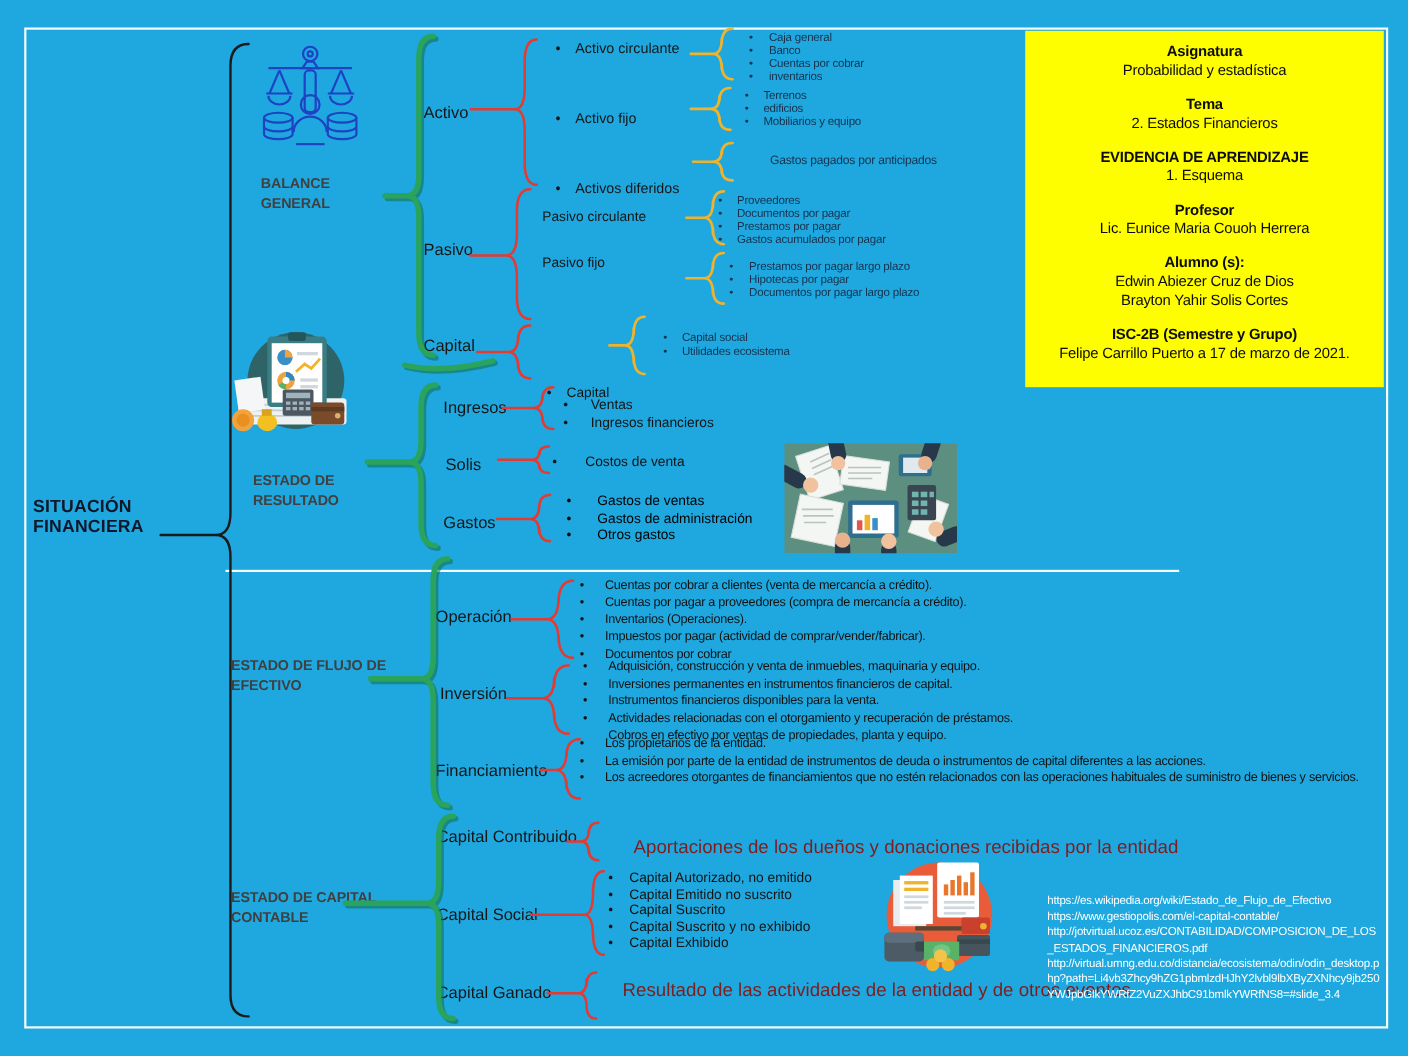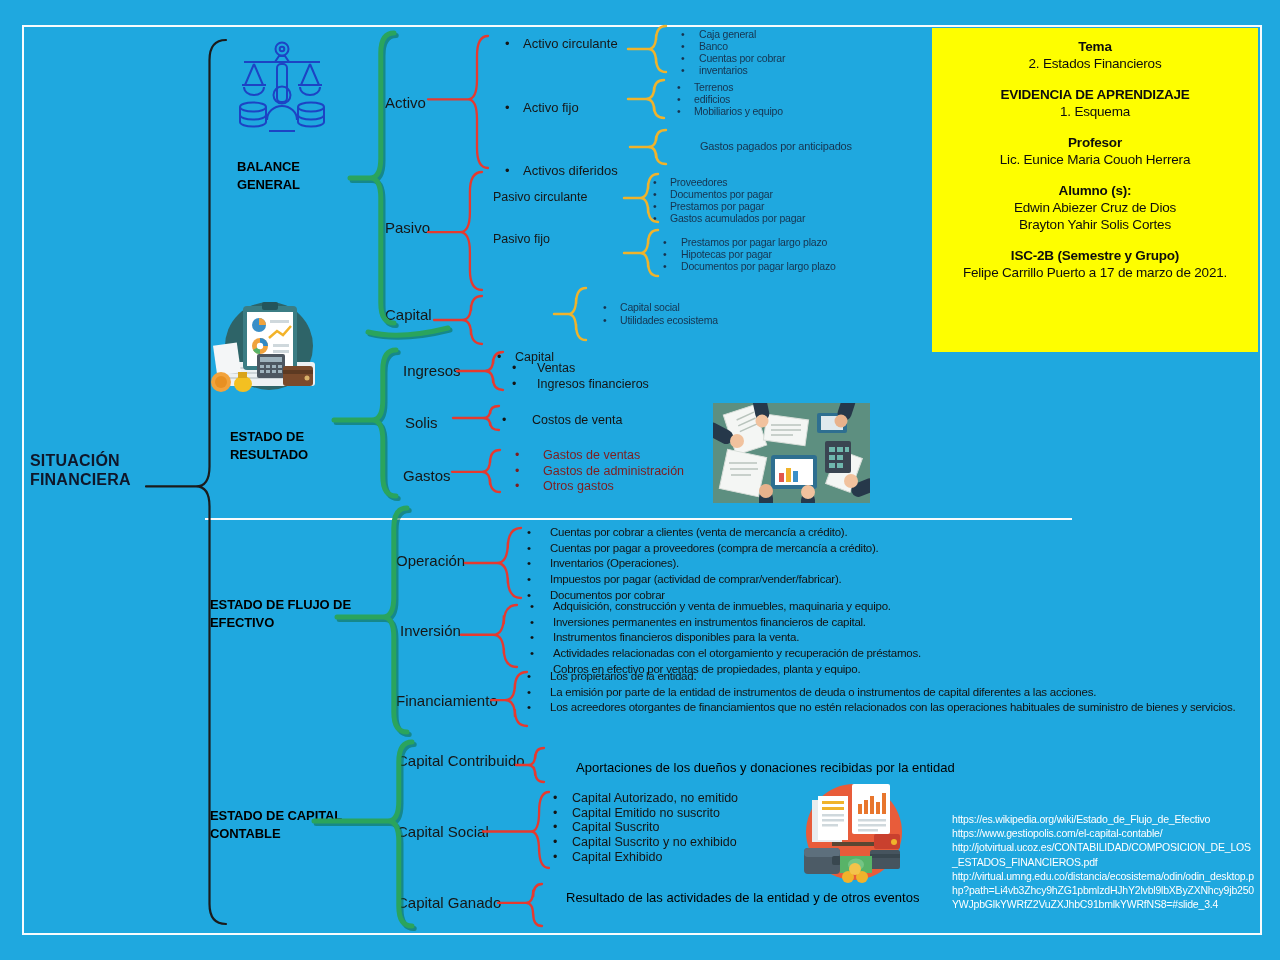--- a/index.html
+++ b/index.html
@@ -3,34 +3,34 @@
 <meta charset="utf-8">
 <style>
   html,body{margin:0;padding:0;background:#0f87b8;}
   .stage{position:relative;width:1280px;height:960px;background:#1fa8df;overflow:hidden;
          font-family:"Liberation Sans",sans-serif;color:#131313;}
   .abs{position:absolute;}
   .frame{left:22px;top:25px;width:1236px;height:906px;border:2px solid #f8fbfd;}
   .divider{left:205px;top:518px;width:867px;height:2px;background:#f8fbfd;}
   .title{left:30px;top:452px;width:170px;font-size:16px;font-weight:bold;color:#0f172a;
          white-space:pre-line;line-height:1.17;letter-spacing:.2px;}
-  .navlabel{font-size:13px;font-weight:bold;color:#000000;white-space:pre-line;
+  .navlabel{font-size:13px;font-weight:bold;color:#404040;white-space:pre-line;
             line-height:1.42;letter-spacing:-.1px;}
   .glabel{font-size:15px;color:#161616;white-space:nowrap;}
   .slabel{font-size:12.5px;color:#161616;white-space:nowrap;}
   .wb{position:relative;padding-left:18px;}
   .wb::before{content:"•";position:absolute;left:0;top:0;}
   .list .li{position:relative;padding-left:var(--ind,20px);}
   .list .li:not(.nb)::before{content:"•";position:absolute;left:0;}
   .tiny{font-size:10.5px;line-height:12px;color:#16334f;letter-spacing:-.2px;white-space:nowrap;}
   .mid{font-size:12.5px;line-height:16px;color:#141414;white-space:nowrap;}
-  .mid2{font-size:12.5px;line-height:15.5px;color:#7f1d1d;white-space:nowrap;}
+  .mid2{font-size:12.5px;line-height:15.5px;color:#000000;white-space:nowrap;}
   .flujo{font-size:11.5px;line-height:15.7px;color:#121212;letter-spacing:-.25px;}
   .cc{font-size:12.5px;line-height:14.7px;color:#141414;white-space:nowrap;}
-  .single{font-size:13px;color:#000000;white-space:nowrap;}
+  .single{font-size:17px;color:#7f1d1d;white-space:nowrap;}
   .ib{left:932px;top:28px;width:326px;height:324px;background:#fefe00;text-align:center;
       padding:10px 8px;box-sizing:border-box;color:#0d0d0d;font-size:13.5px;line-height:1.26;
       letter-spacing:-.2px;}
   .ib .sec{margin-bottom:14px;}
   .ib .h{font-weight:bold;}
   .ib .b{white-space:pre-line;}
   .links{left:952px;top:812px;width:302px;color:#ffffff;font-size:10.5px;line-height:1.35;
          word-break:break-all;letter-spacing:-.2px;}
   svg{display:block;}
 </style>
@@ -145,20 +145,24 @@
       <div class="li">Capital Emitido no suscrito</div>
       <div class="li">Capital Suscrito</div>
       <div class="li">Capital Suscrito y no exhibido</div>
       <div class="li">Capital Exhibido</div>
     </div>
   <div class="abs list single" style="left:546px;top:890px;">
       <div class="li nb">Resultado de las actividades de la entidad y de otros eventos</div>
     </div>
 
   <div class="abs ib">
+    <div class="sec">
+      <div class="h">Asignatura</div>
+      <div class="b">Probabilidad y estadística</div>
+    </div>
     <div class="sec">
       <div class="h">Tema</div>
       <div class="b">2. Estados Financieros</div>
     </div>
     <div class="sec">
       <div class="h">EVIDENCIA DE APRENDIZAJE</div>
       <div class="b">1. Esquema</div>
     </div>
     <div class="sec">
       <div class="h">Profesor</div>

